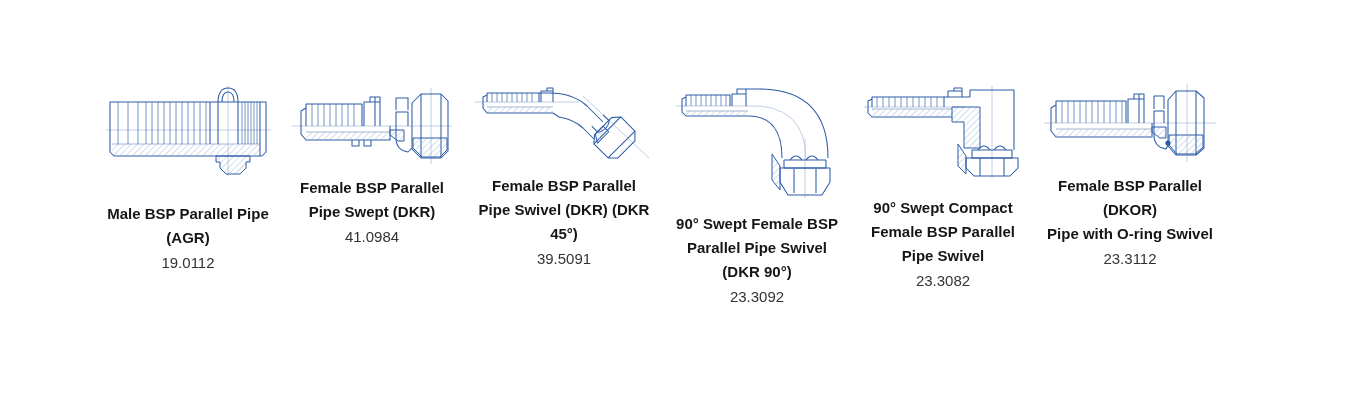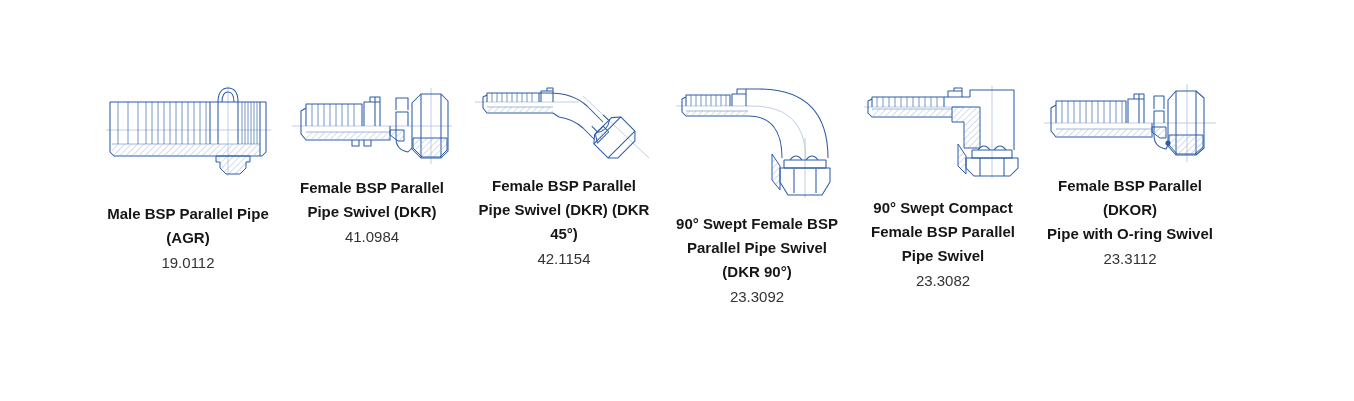--- a/index.html
+++ b/index.html
@@ -78,21 +78,21 @@
       <path class="s-d" d="M120 38 V15 L129 6 H149 L156 13 V63 L149 70 H129 L120 61 Z"></path>
       <path class="s-d" d="M129 6 V70 M149 6 V70"></path>
       <path class="s-d" d="M104 38 V50 Q104 62 116 64 L120 60"></path>
       <path class="s-hd" fill="url(#h2)" d="M121 50 H155 V62 L148 69 H130 L121 60 Z"></path>
       <path class="s-hd" fill="url(#h2)" d="M98 42 V47 L106 53 H112 V42 Z"></path>
     </svg>
   </div>
   <div class="caption" style="margin-top:12px;">
     <div class="pname">
         <div>Female BSP Parallel</div>
-        <div>Pipe Swivel (DKR)</div>
+        <div>Pipe Swept (DKR)</div>
       </div>
     <div class="pcode">41.0984</div>
   </div>
 </div>
 
 <div class="card" style="left:470px;top:86px;width:188px;">
   <div class="drawing" style="height:78px;">
     <svg width="178" height="78" viewBox="0 0 178 78" aria-hidden="true">
       <defs>
           <pattern id="h3" patternUnits="userSpaceOnUse" width="4.5" height="4.5" patternTransform="rotate(45)">
@@ -117,21 +117,21 @@
         <path class="s-hd" fill="url(#h3)" d="M124 50 V61 L132 66 V50 Z"></path>
       </g>
     </svg>
   </div>
   <div class="caption" style="margin-top:10px;">
     <div class="pname">
         <div>Female BSP Parallel</div>
         <div>Pipe Swivel (DKR) (DKR</div>
         <div>45°)</div>
       </div>
-    <div class="pcode">42.1154</div>
+    <div class="pcode">39.5091</div>
   </div>
 </div>
 
 <div class="card" style="left:665px;top:86px;width:184px;">
   <div class="drawing" style="height:112px;">
     <svg width="162" height="112" viewBox="0 0 162 112" aria-hidden="true">
       <defs>
           <pattern id="h4" patternUnits="userSpaceOnUse" width="4.5" height="4.5" patternTransform="rotate(45)">
             <line x1="0" y1="0" x2="0" y2="4.5" stroke="#9db5d8" stroke-width="0.9"></line>
           </pattern>

